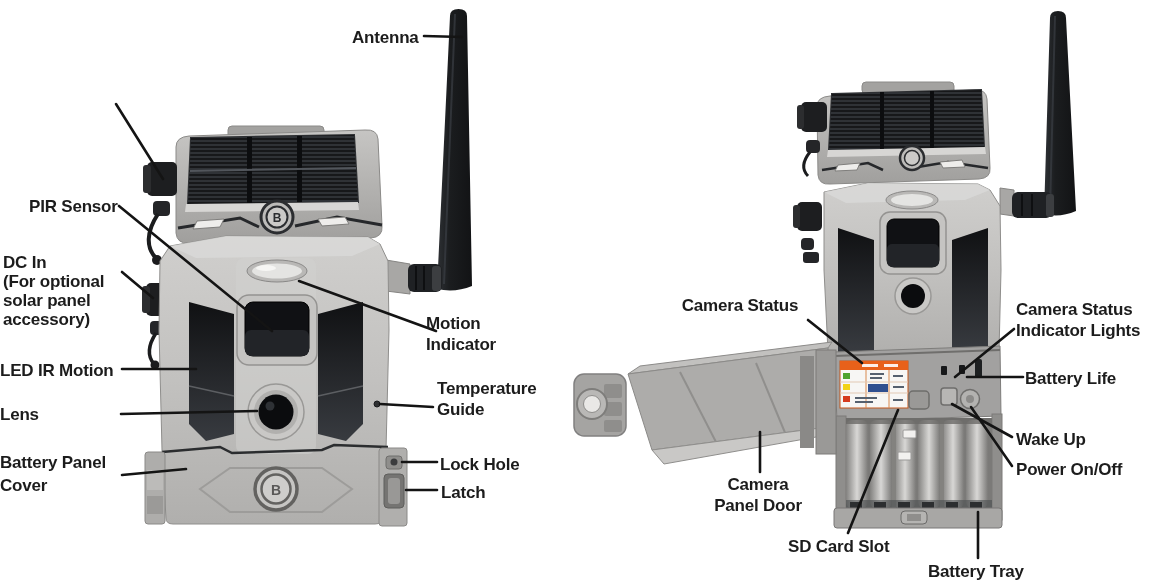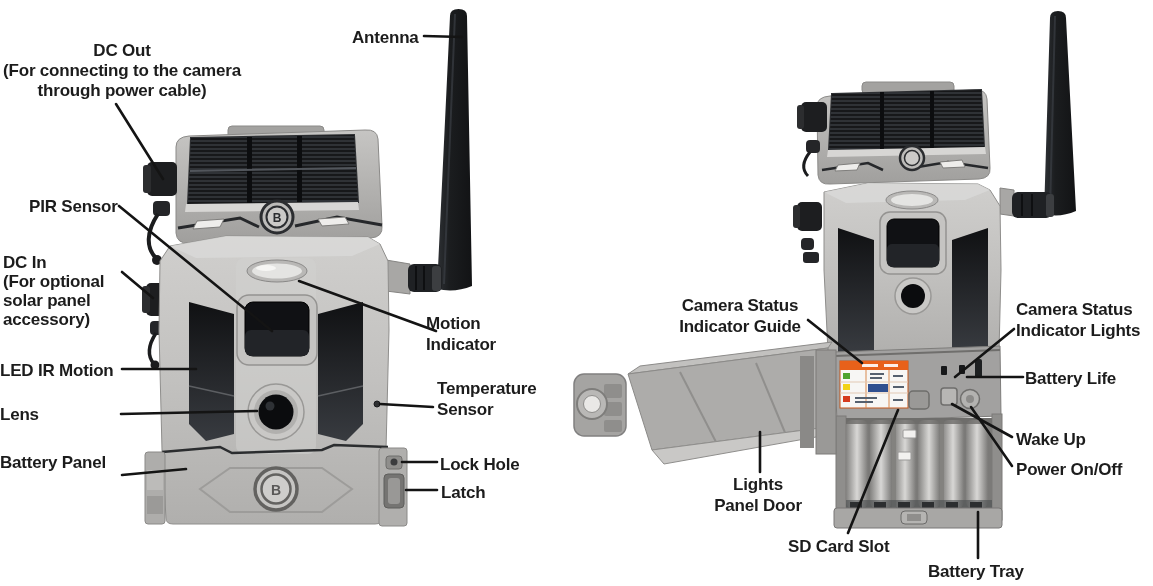--- a/index.html
+++ b/index.html
@@ -272,80 +272,75 @@
     <line x1="1014" y1="329" x2="955" y2="377"></line>
     <line x1="1023" y1="377" x2="967" y2="377"></line>
     <line x1="1012" y1="437" x2="952" y2="404"></line>
     <line x1="1012" y1="466" x2="971" y2="407"></line>
     <line x1="848" y1="533" x2="898" y2="410"></line>
     <line x1="978" y1="558" x2="978" y2="512"></line>
     <line x1="760" y1="472" x2="760" y2="432"></line>
   </g>
 </svg>
 
-  <div class="lbl c" style="left:0;top:41px;width:244px;line-height:20px">
-    <div>DC Out</div>
-    <div>(For connecting to the camera</div>
-    <div>through power cable)</div>
-  </div>
   <div class="lbl thin" style="left:352px;top:27px">
     <div>Antenna</div>
   </div>
   <div class="lbl" style="left:29px;top:196px">
     <div>PIR Sensor</div>
   </div>
   <div class="lbl r" style="left:3px;top:253px;width:113px;line-height:19px">
     <div>DC In</div>
     <div>(For optional</div>
     <div>solar panel</div>
     <div>accessory)</div>
   </div>
   <div class="lbl r" style="left:0;top:360px;width:118px">
     <div>LED IR Motion</div>
   </div>
   <div class="lbl r" style="left:0;top:404px;width:116px">
     <div>Lens</div>
   </div>
   <div class="lbl r" style="left:0;top:451px;width:119px;line-height:23px">
     <div>Battery Panel</div>
+    <div>Cover</div>
   </div>
   <div class="lbl" style="left:426px;top:313px">
     <div>Motion</div>
     <div>Indicator</div>
   </div>
   <div class="lbl" style="left:437px;top:378px">
     <div>Temperature</div>
-    <div>Sensor</div>
+    <div>Guide</div>
   </div>
   <div class="lbl" style="left:440px;top:454px">
     <div>Lock Hole</div>
   </div>
   <div class="lbl" style="left:441px;top:482px">
     <div>Latch</div>
   </div>
 
   <div class="lbl c" style="left:664px;top:295px;width:152px">
     <div>Camera Status</div>
-    <div>Indicator Guide</div>
   </div>
   <div class="lbl" style="left:1016px;top:299px">
     <div>Camera Status</div>
     <div>Indicator Lights</div>
   </div>
   <div class="lbl" style="left:1025px;top:368px">
     <div>Battery Life</div>
   </div>
   <div class="lbl" style="left:1016px;top:429px">
     <div>Wake Up</div>
   </div>
   <div class="lbl" style="left:1016px;top:459px">
     <div>Power On/Off</div>
   </div>
   <div class="lbl c" style="left:682px;top:474px;width:152px">
-    <div>Lights</div>
+    <div>Camera</div>
     <div>Panel Door</div>
   </div>
   <div class="lbl" style="left:788px;top:536px">
     <div>SD Card Slot</div>
   </div>
   <div class="lbl" style="left:928px;top:561px">
     <div>Battery Tray</div>
   </div>
 
 </div>

